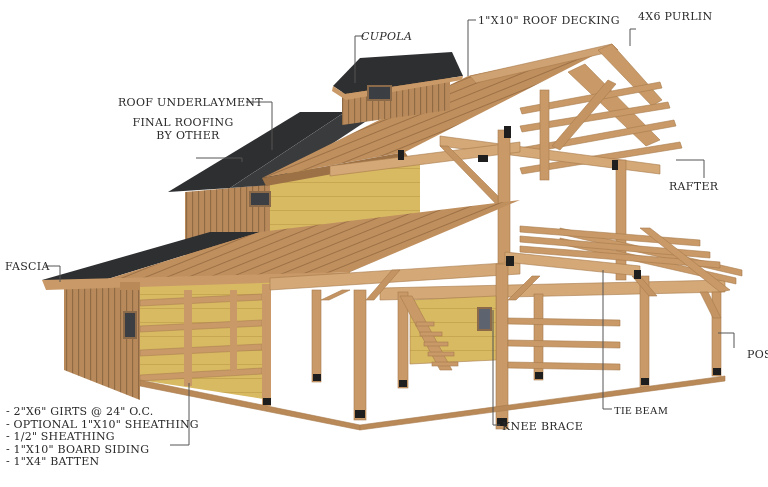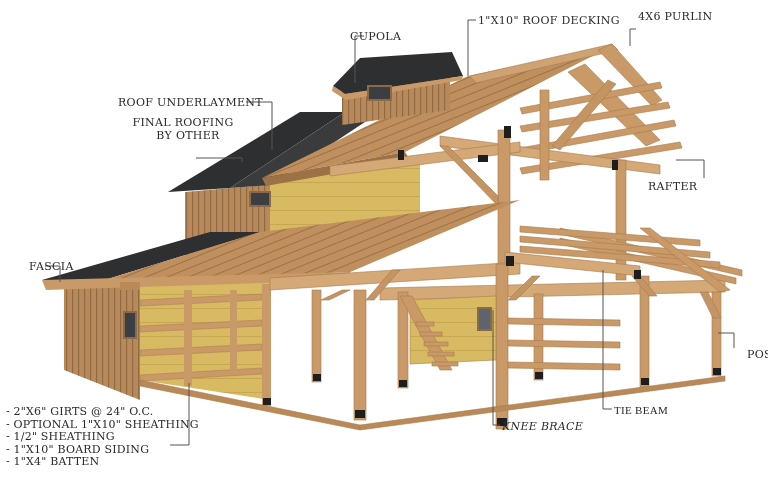--- a/index.html
+++ b/index.html
@@ -194,33 +194,33 @@
       <polyline points="196,158 242,158 242,162"></polyline>
       <polyline points="676,160 704,160 704,178"></polyline>
       <polyline points="45,266 60,266 60,282"></polyline>
       <polyline points="718,333 734,333 734,348"></polyline>
       <polyline points="603,270 603,409 612,409"></polyline>
       <polyline points="493,310 493,425 500,425"></polyline>
       <polyline points="189,383 189,445 170,445"></polyline>
     </g>
   </svg>
 
-  <div class="label" style="left:350px; top:30px;">Cupola</div>
+  <div class="label" style="left:361px; top:30px;font-style:italic;">Cupola</div>
   <div class="label" style="left:478px; top:14px;">1"x10" Roof Decking</div>
   <div class="label" style="left:638px; top:10px;">4x6 Purlin</div>
   <div class="label" style="left:118px; top:96px;">Roof Underlayment</div>
   <div class="label center" style="left:124px; top:116px; width:118px;">
     <div>Final Roofing</div>
     <div style="padding-left:10px;">By Other</div>
   </div>
-  <div class="label" style="left:648px; top:180px;">Rafter</div>
-  <div class="label" style="left:5px; top:260px;margin-left:24px;">Fascia</div>
+  <div class="label" style="left:669px; top:180px;">Rafter</div>
+  <div class="label" style="left:5px; top:260px;">Fascia</div>
   <div class="label" style="left:735px; top:348px;margin-left:12px;">Post</div>
   <div class="label" style="left:614px; top:404px;font-family:Liberation Serif, serif;">Tie Beam</div>
-  <div class="label" style="left:502px; top:420px;font-style:italic;">Knee Brace</div>
+  <div class="label" style="left:502px; top:420px;">Knee Brace</div>
 
   <div class="notes">
     <div>- 2"x6" Girts @ 24" O.C.</div>
     <div>- Optional 1"x10" Sheathing</div>
     <div>- 1/2" Sheathing</div>
     <div>- 1"x10" Board Siding</div>
     <div>- 1"x4" Batten</div>
   </div>
 </div>
 

